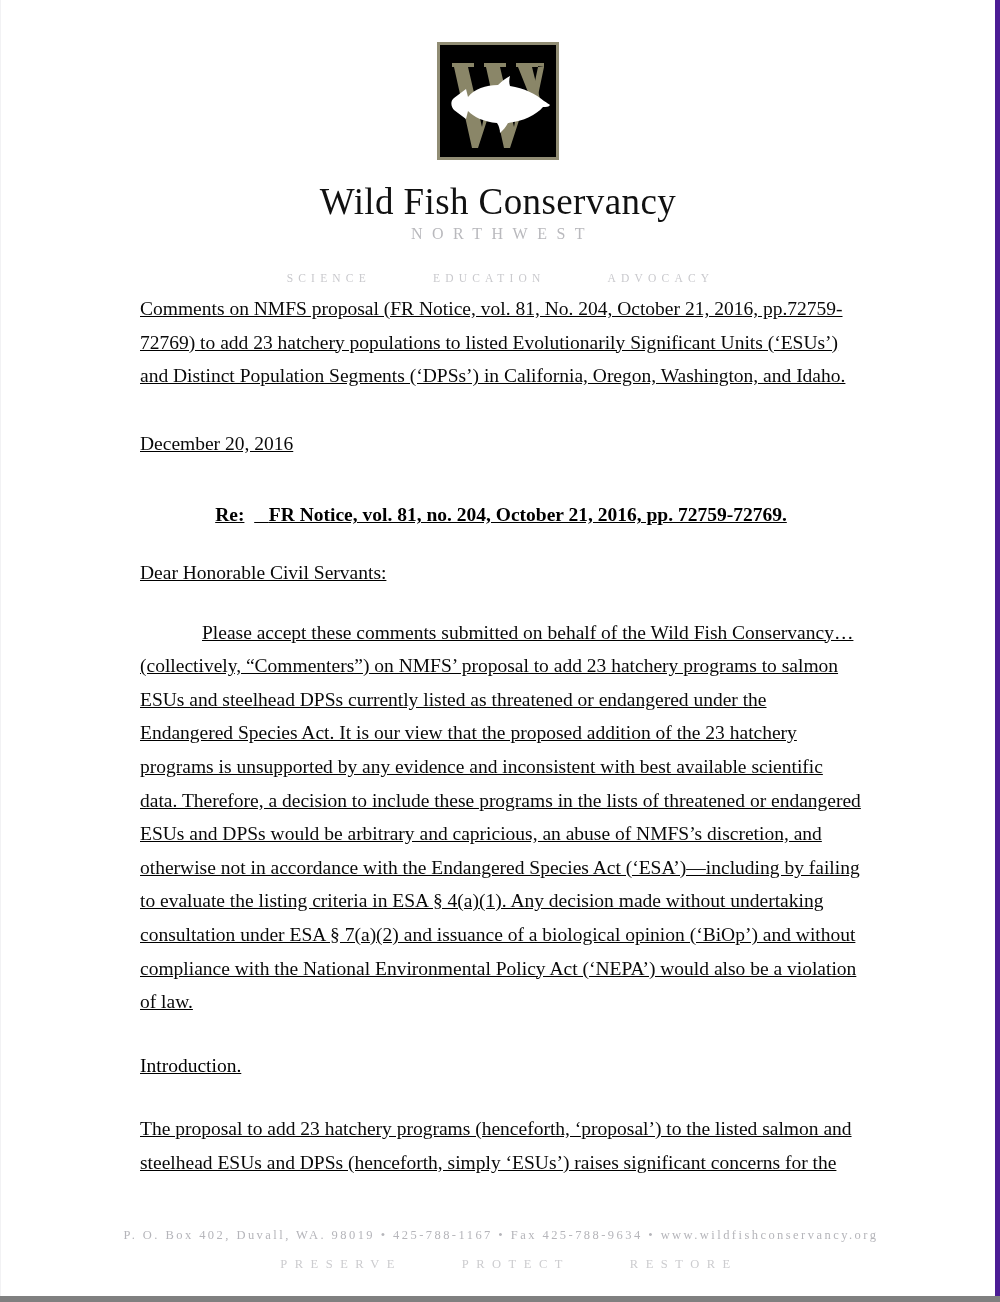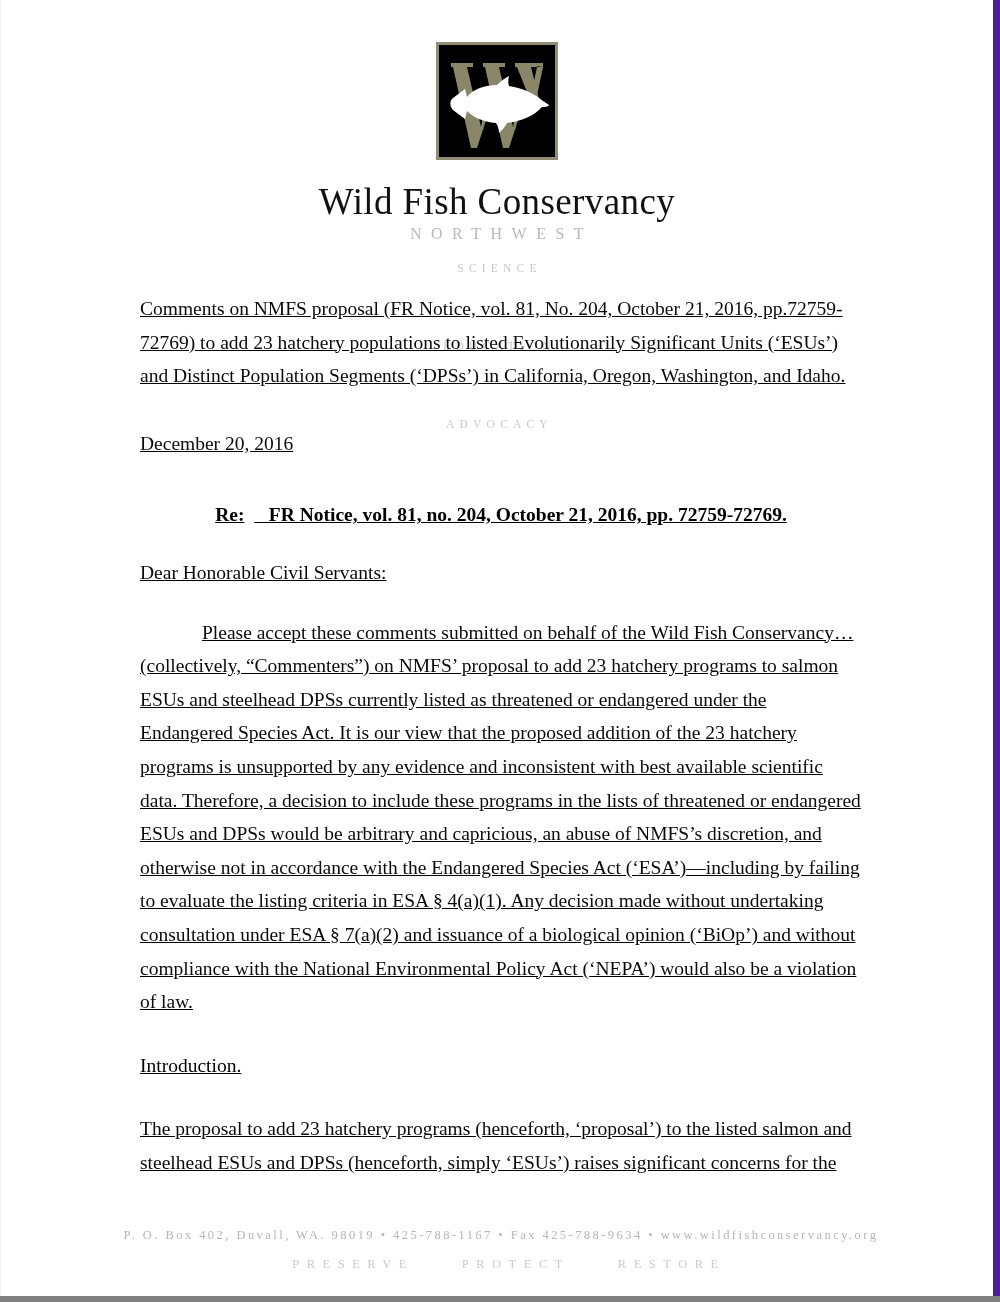--- a/index.html
+++ b/index.html
@@ -16,21 +16,21 @@
     overflow: hidden;
   }
 
   .page {
     position: absolute;
     left: 0; top: 0;
     width: 1000px;
     height: 1296px;
     background: #ffffff;
     border-left: 1px solid #f2f2f4;
-    border-right: 7px solid #4c1d95;
+    border-right: 5px solid #4c1d95;
     box-sizing: border-box;
   }
 
   .bottom-band {
     position: absolute;
     left: 0;
     top: 1296px;
     width: 1000px;
     height: 6px;
     background: #808080;
@@ -73,26 +73,25 @@
     margin-top: 2px;
     padding-left: 9px;
   }
 
   .org-tagline {
     font-family: "Liberation Serif", "DejaVu Serif", serif;
     font-size: 11.5px;
     line-height: 16px;
     letter-spacing: 5.2px;
     color: #c9c9cd;
-    margin-top: 16px;
+    margin-top: 26px;
     display: flex;
     justify-content: center;
     gap: 62px;
     padding-left: 5px;
-    flex-direction: column;
   }
 
   
   .content {
     position: absolute;
     left: 139px;
     top: 292px;
     width: 722px;
     text-decoration: underline;
   }
@@ -152,21 +151,21 @@
 
   .footer-motto {
     font-family: "Liberation Serif", "DejaVu Serif", serif;
     font-size: 12.5px;
     line-height: 18px;
     letter-spacing: 7.5px;
     color: #cccccf;
     margin-top: 11px;
     display: flex;
     justify-content: center;
-    gap: 48px;
+    gap: 60px;
     padding-left: 16px;
   }
 </style>
 </head>
 <body>
 
 <div class="page">
 
   <div class="letterhead">
 

